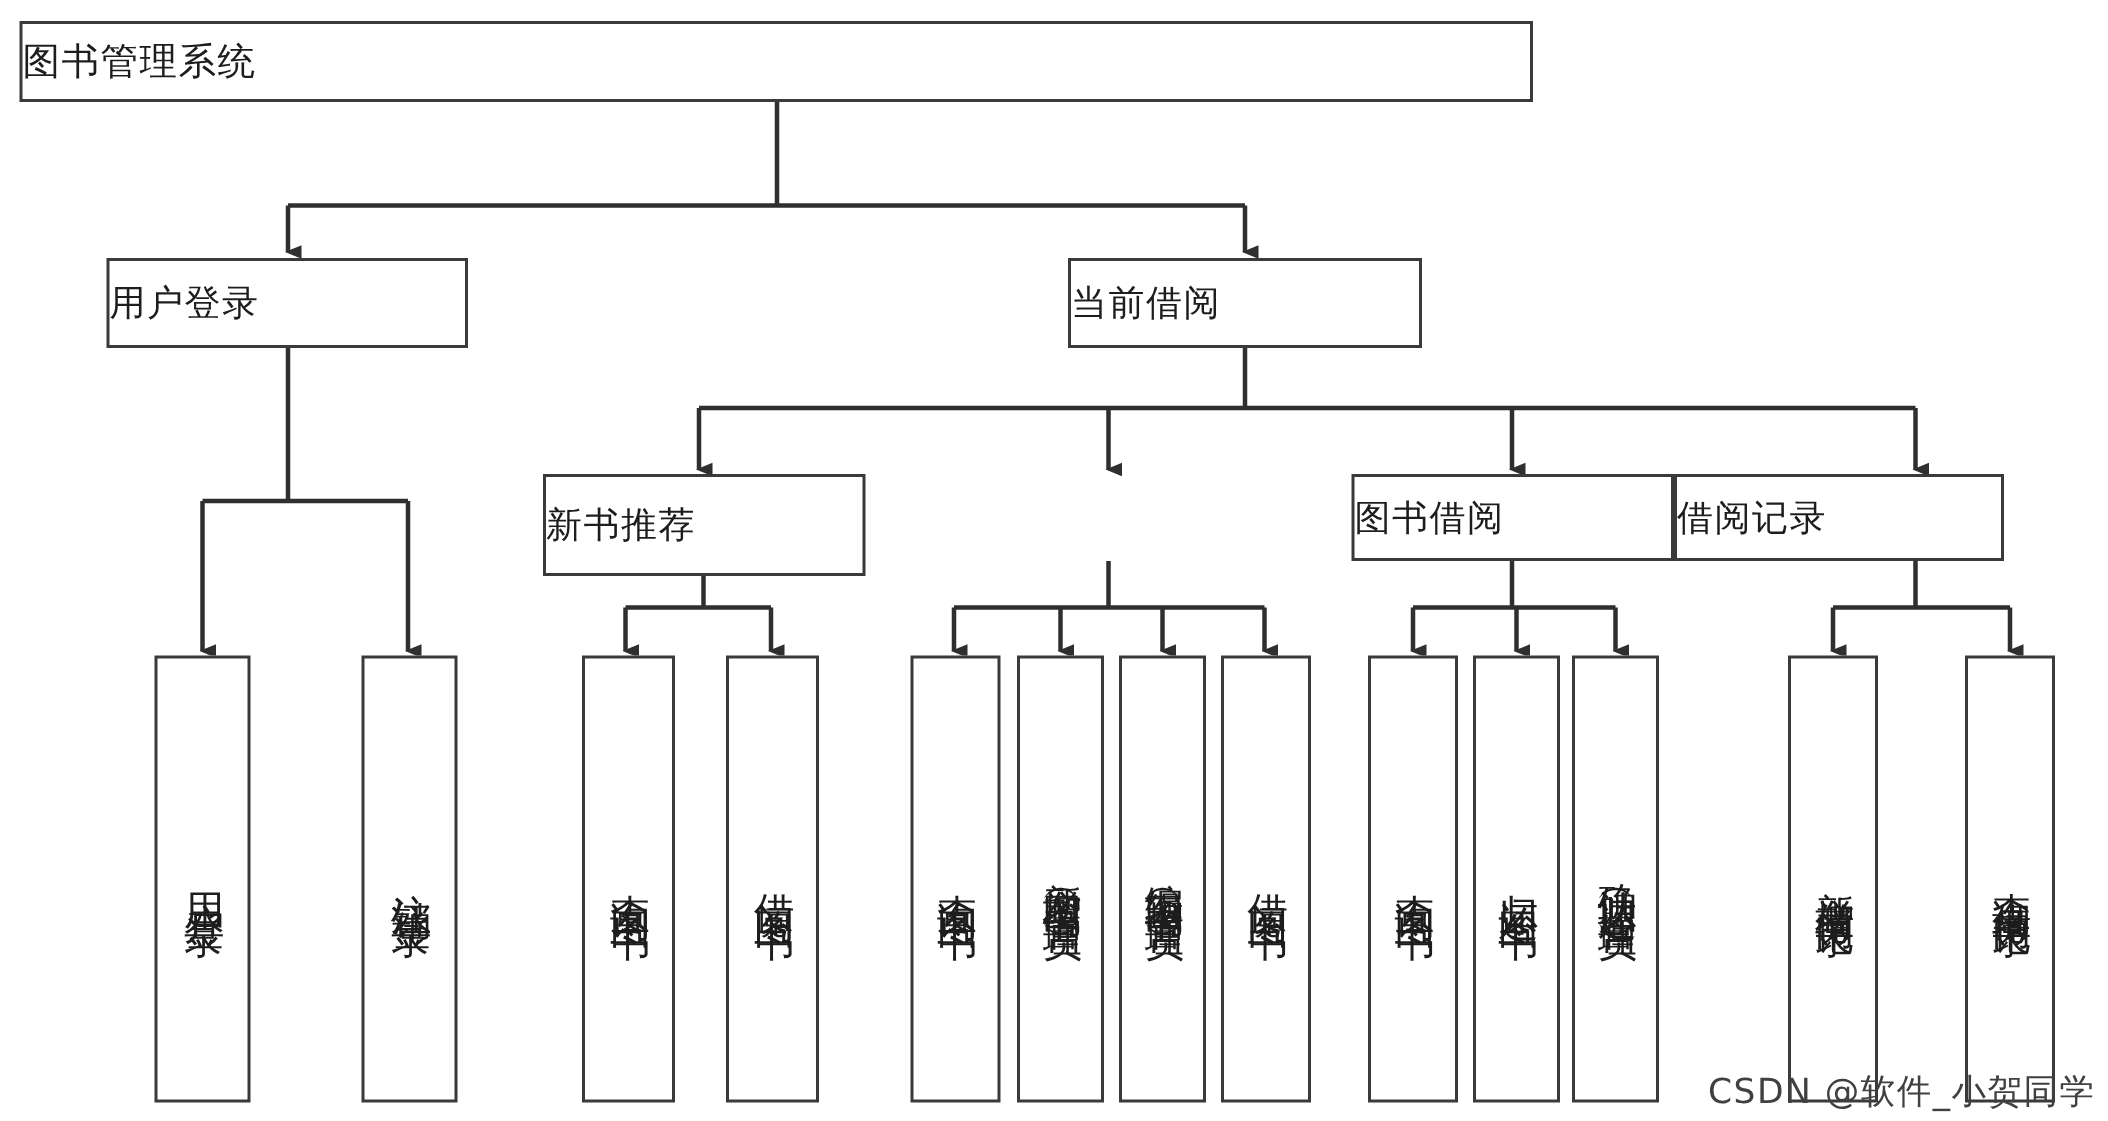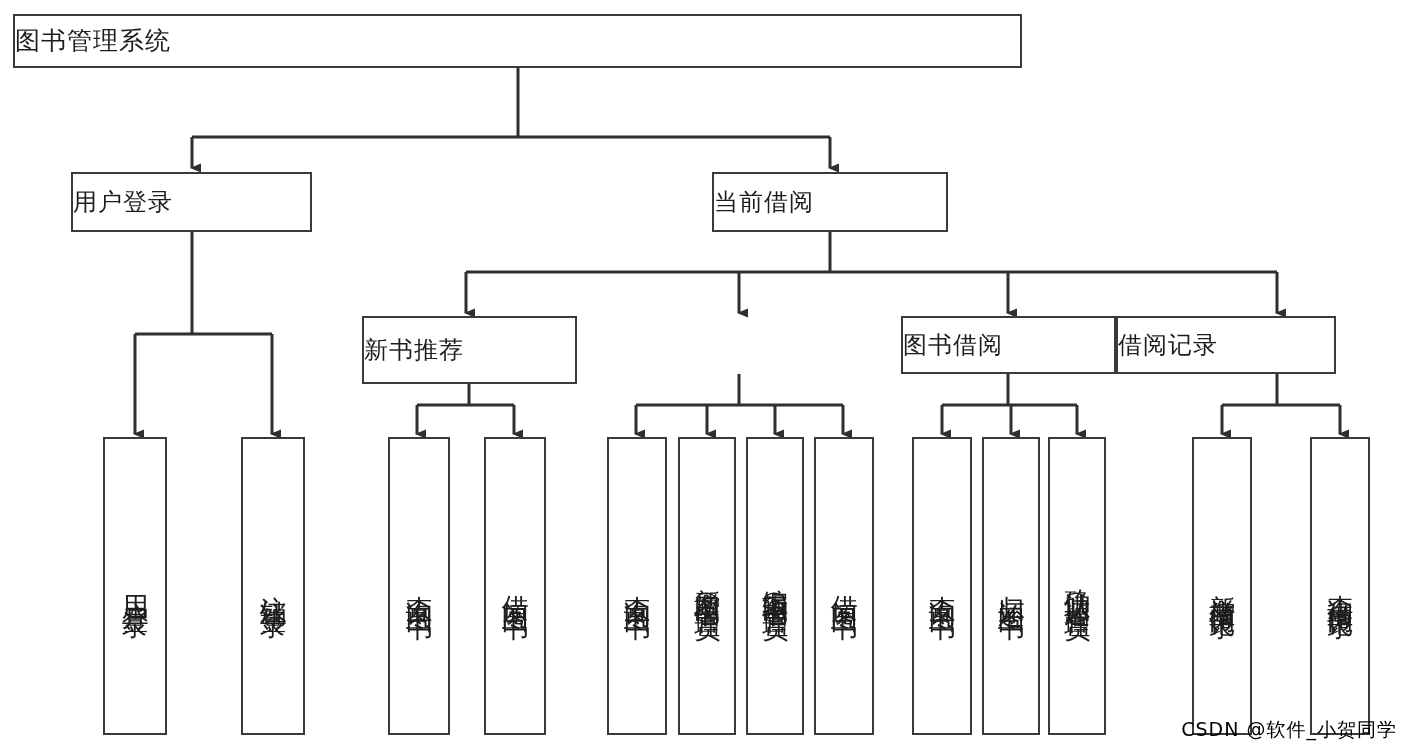--- a/index.html
+++ b/index.html
@@ -51,22 +51,22 @@
     text-align:center;
   }
   .node.v.tall .lbl{
     letter-spacing:4px;
     font-size:26px;
   }
 
   .watermark{
     position:absolute;
     right:8px;bottom:4px;
-    font-size:19px;
-    color:#000000;
+    font-size:23px;
+    color:#404040;
     letter-spacing:1px;
     white-space:nowrap;
     pointer-events:none;
   }
 </style>
 </head>
 <body>
 
 <div id="canvas">
 

